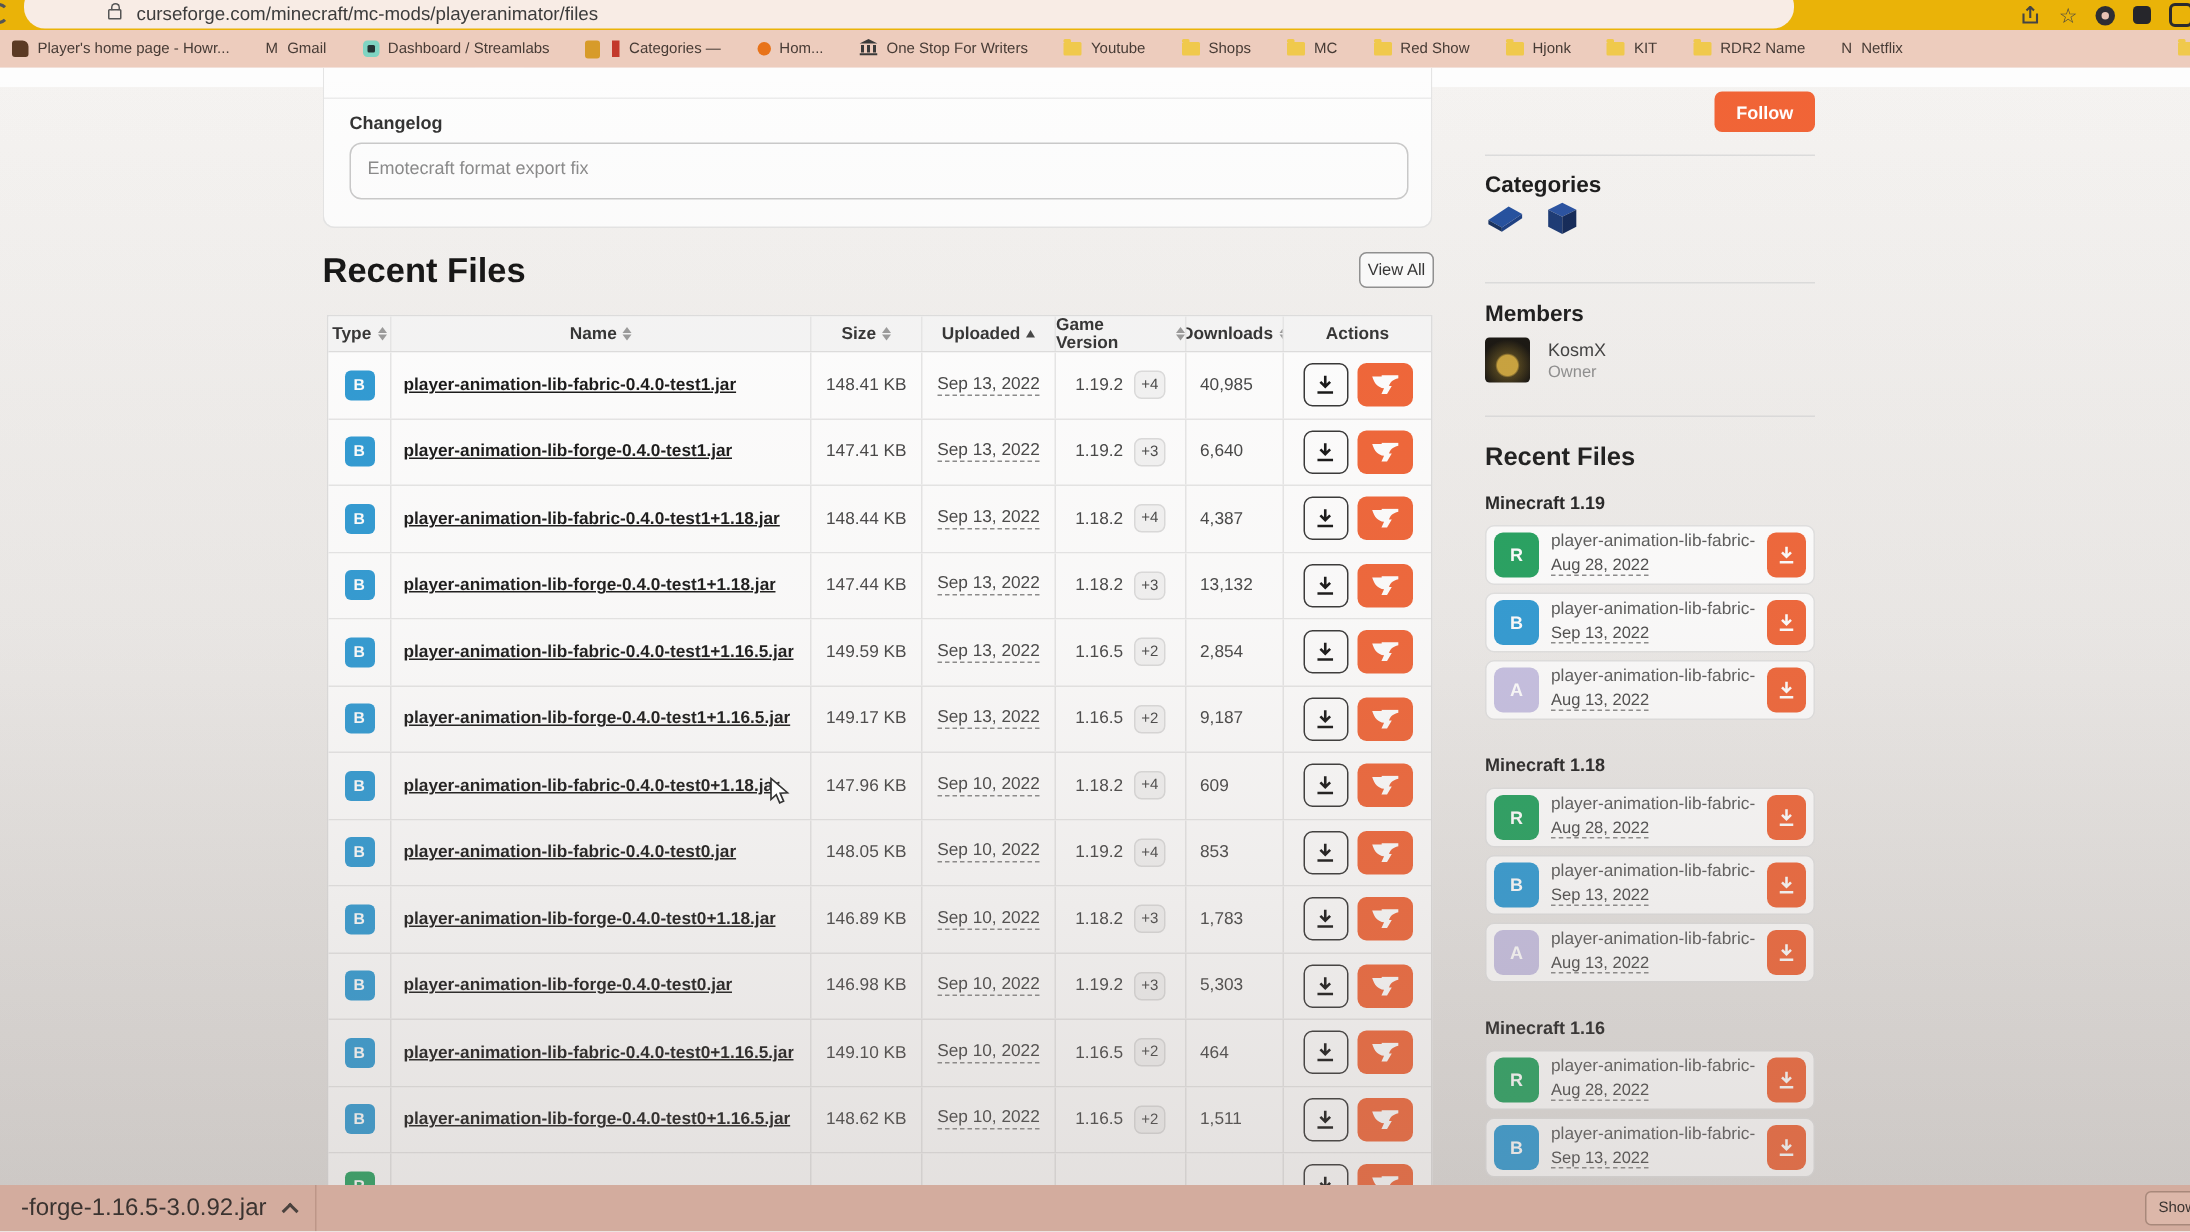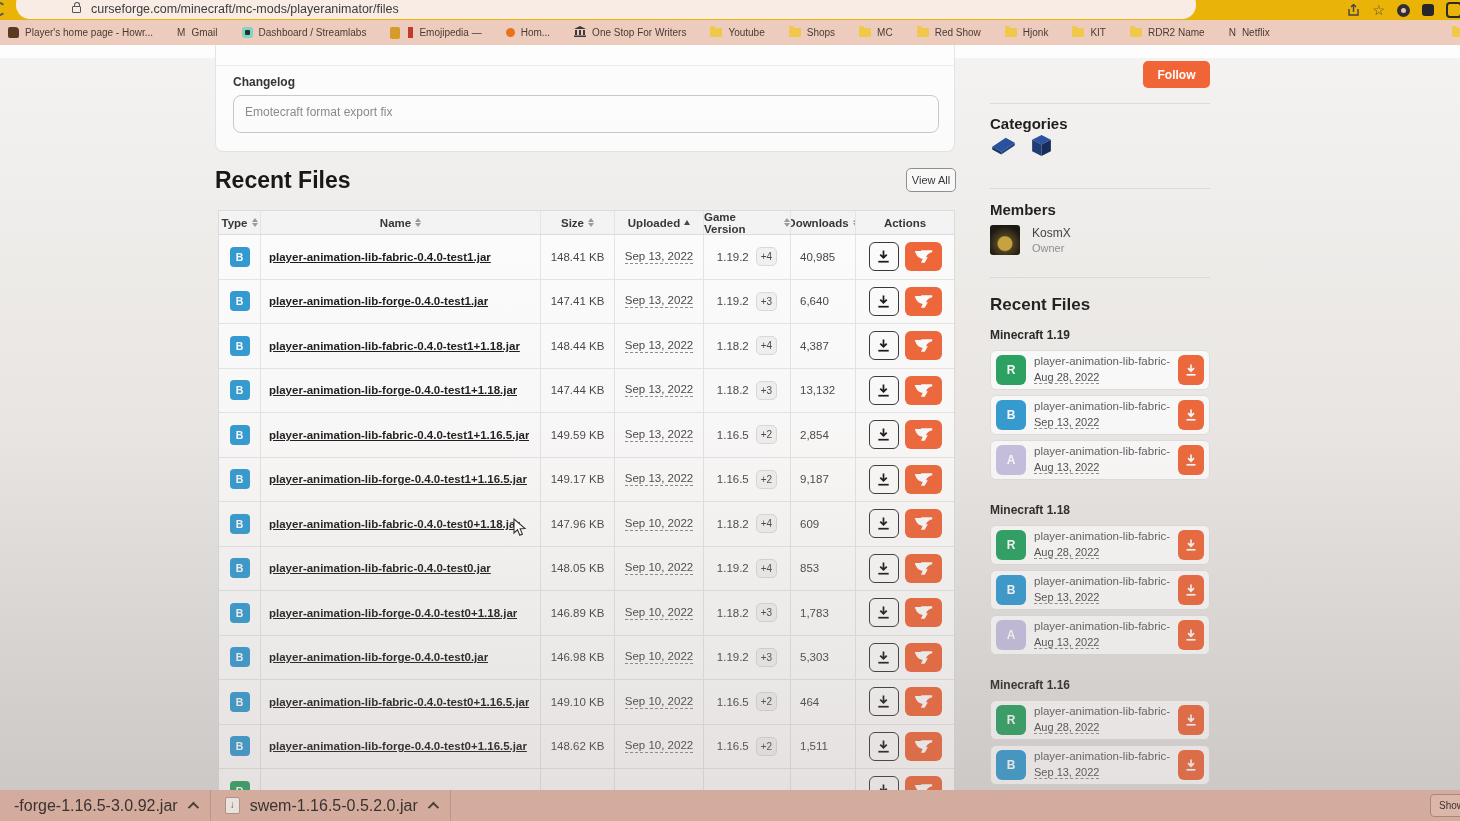--- a/index.html
+++ b/index.html
@@ -146,21 +146,21 @@
   </span>
 
   <span class="bm">
     <span class="bmi bmi-streamlabs"></span>
     <span class="bm-label">Dashboard / Streamlabs</span>
   </span>
 
   <span class="bm">
     <span class="bmi bmi-gold"></span>
         <span class="bmi bmi-red"></span>
-    <span class="bm-label">Emojipedia —</span>
+    <span class="bm-label">Categories —</span>
   </span>
 
   <span class="bm">
     <span class="bmi bmi-orangedot"></span>
     <span class="bm-label">Hom...</span>
   </span>
 
   <span class="bm">
     <span class="bmi"><svg width="12" height="11" viewBox="0 0 12 11">
             <path d="M6 0 L12 3 H0 Z" fill="#3a3a3a"></path>
@@ -888,24 +888,16 @@
 
   <span style="display:flex;align-items:center;height:100%">
     <span class="dlb-item">
 
       <span class="dlb-name">-forge-1.16.5-3.0.92.jar</span>
       <span class="dlb-chev"></span>
     </span>
     <span class="dlb-sep"></span>
   </span>
 
-  <span style="display:flex;align-items:center;height:100%">
-    <span class="dlb-item">
-      <span class="dlb-fileicon" style="display: inline-block;"></span>
-      <span class="dlb-name">swem-1.16.5-0.5.2.0.jar</span>
-      <span class="dlb-chev"></span>
-    </span>
-    <span class="dlb-sep"></span>
-  </span>
 <button class="dlb-showall">Show all</button>
   </div>
 
 </div>
 
 </body></html>

